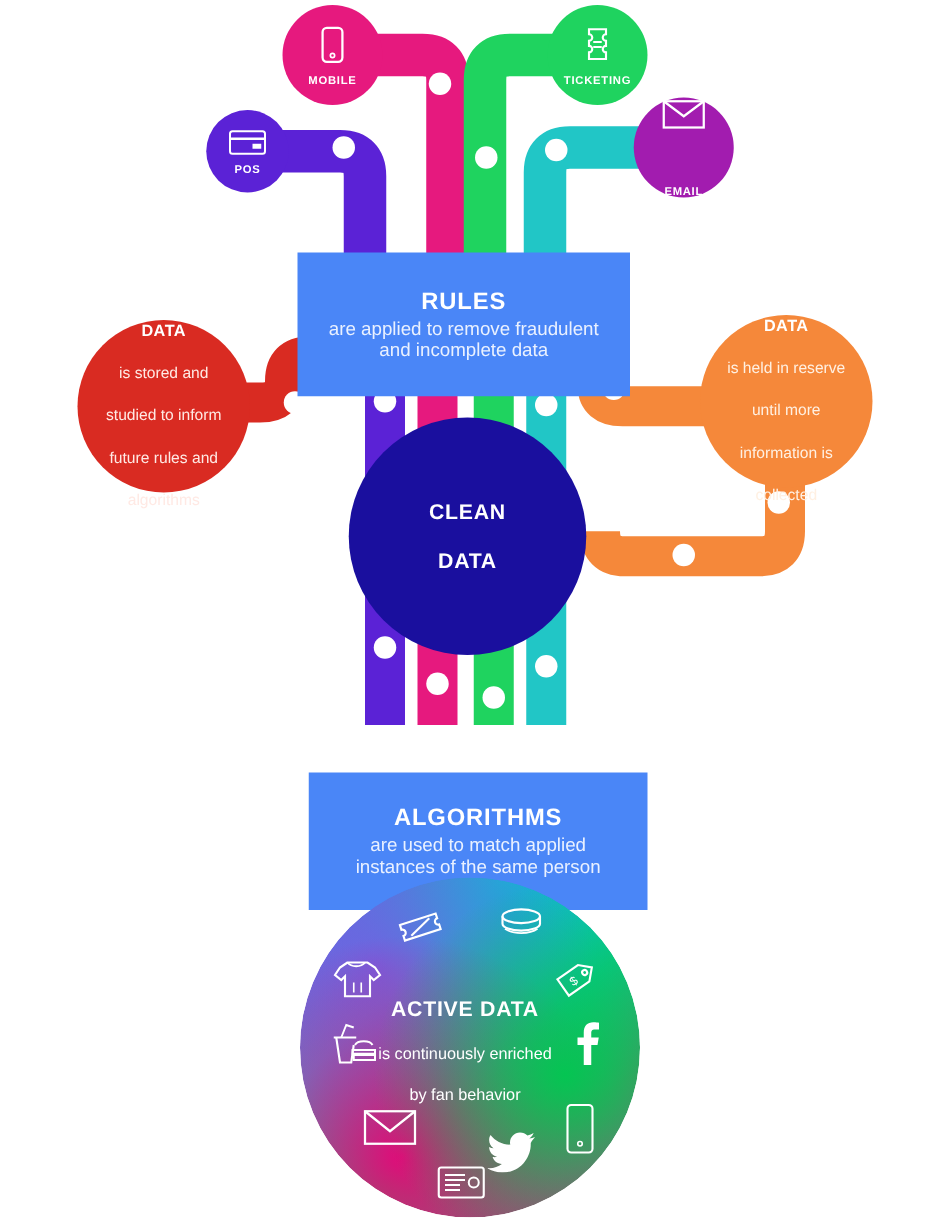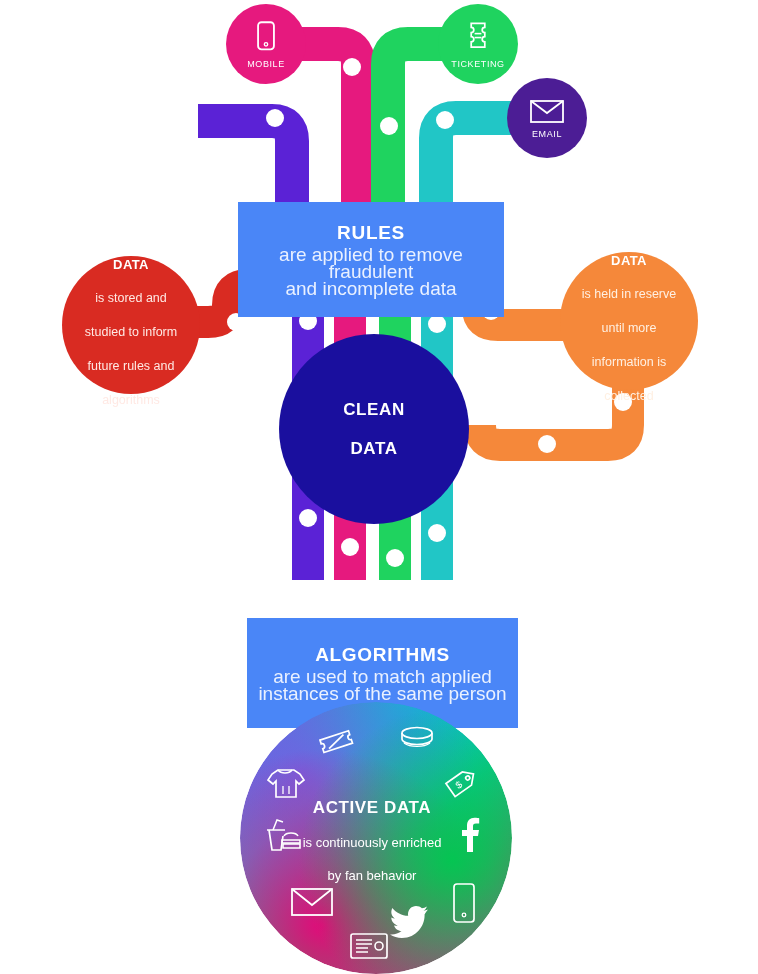--- a/index.html
+++ b/index.html
@@ -3,28 +3,28 @@
 <meta charset="utf-8">
 <style>
   html,body{margin:0;padding:0;background:#ffffff;}
   body{width:758px;height:974px;position:relative;overflow:hidden;
        font-family:"Liberation Sans","DejaVu Sans",sans-serif;}
   #stage{position:absolute;left:0;top:0;width:758px;height:974px;}
   #svg-layer{position:absolute;left:0;top:0;width:758px;height:974px;}
 
   .node{position:absolute;border-radius:50%;display:flex;flex-direction:column;
         align-items:center;justify-content:center;text-align:center;color:#fff;}
-  .node-label{font-size:9px;font-weight:normal;letter-spacing:.6px;margin-top:5px;}
+  .node-label{font-size:9px;font-weight:bold;letter-spacing:.6px;margin-top:5px;}
 
   .src-icon{width:30px;height:34px;display:block;}
 
   .box{position:absolute;display:flex;flex-direction:column;align-items:center;
        justify-content:center;text-align:center;color:#ffffff;margin-top:47px;}
   .box-title{font-size:19px;font-weight:bold;letter-spacing:.7px;margin-bottom:2px;}
-  .box-sub{font-size:19px;line-height:17px;color:#eaf1ff;}
+  .box-sub{font-size:15px;line-height:17px;color:#eaf1ff;}
 
   .bubble-title{font-size:13px;font-weight:bold;letter-spacing:.4px;line-height:15px;}
   .bubble-sub{font-size:12.5px;line-height:15px;color:#ffe9e4;margin-top:19px;}
   .bubble-sub.orange{color:#fff0e2;}
 
   #clean-data{font-size:17px;font-weight:bold;line-height:24px;letter-spacing:.6px;}
 
   #active-data{position:absolute;left:240px;top:702px;width:272px;height:272px;
     border-radius:50%;overflow:hidden;}
   #active-grad{position:absolute;inset:0;border-radius:50%;
@@ -95,31 +95,39 @@
   </svg>
 
   <div class="node" id="node-mobile" style="left:226px;top:4px;width:80px;height:80px;background:#e6197e;">
     <svg class="src-icon" viewBox="0 0 24 30">
       <rect x="5" y="2" width="14" height="24" rx="3" fill="none" stroke="#fff" stroke-width="1.6"></rect>
       <circle cx="12" cy="21.5" r="1.5" fill="none" stroke="#fff" stroke-width="1.2"></circle>
     </svg>
     <span class="node-label">MOBILE</span>
   </div>
 
+  <div class="node" id="node-pos" style="left:165px;top:88px;width:66px;height:66px;background:#5b22d6;">
+    <svg style="width:32px;height:22px" viewBox="0 0 32 22">
+      <rect x="2" y="2" width="28" height="18" rx="2" fill="none" stroke="#fff" stroke-width="1.6"></rect>
+      <line x1="2" y1="8" x2="30" y2="8" stroke="#fff" stroke-width="2"></line>
+      <rect x="20" y="12" width="7" height="4" fill="#fff"></rect>
+    </svg>
+    <span class="node-label">POS</span>
+  </div>
 
   <div class="node" id="node-ticketing" style="left:438px;top:4px;width:80px;height:80px;background:#1fd35f;">
     <svg class="src-icon" viewBox="0 0 24 30">
       <path d="M6 3 h12 v3.5 a2.3 2.3 0 0 0 0 4.6 v3.6 a2.3 2.3 0 0 0 0 4.6 V24 H6 v-4.7 a2.3 2.3 0 0 0 0-4.6 v-3.6 a2.3 2.3 0 0 0 0-4.6 Z" fill="none" stroke="#fff" stroke-width="1.5"></path>
       <line x1="9" y1="12" x2="15" y2="12" stroke="#fff" stroke-width="1.4"></line>
       <line x1="9" y1="15.5" x2="15" y2="15.5" stroke="#fff" stroke-width="1.4"></line>
     </svg>
     <span class="node-label">TICKETING</span>
   </div>
 
-  <div class="node" id="node-email" style="left:507px;top:78px;width:80px;height:80px;background:#4c1d95;">
+  <div class="node" id="node-email" style="left:507px;top:78px;width:80px;height:80px;background:#a21caf;justify-content:space-between;">
     <svg style="width:36px;height:26px" viewBox="0 0 36 26">
       <rect x="2" y="3" width="32" height="21" fill="none" stroke="#fff" stroke-width="1.8"></rect>
       <path d="M2 3 L18 15 L34 3" fill="none" stroke="#fff" stroke-width="1.8"></path>
     </svg>
     <span class="node-label">EMAIL</span>
   </div>
 
   <div class="box" id="rules-box" style="left:238px;top:155px;width:266px;height:115px;background:#4a86f7;">
     <div class="box-title">RULES</div>
     <div class="box-sub">are applied to remove fraudulent</div>

